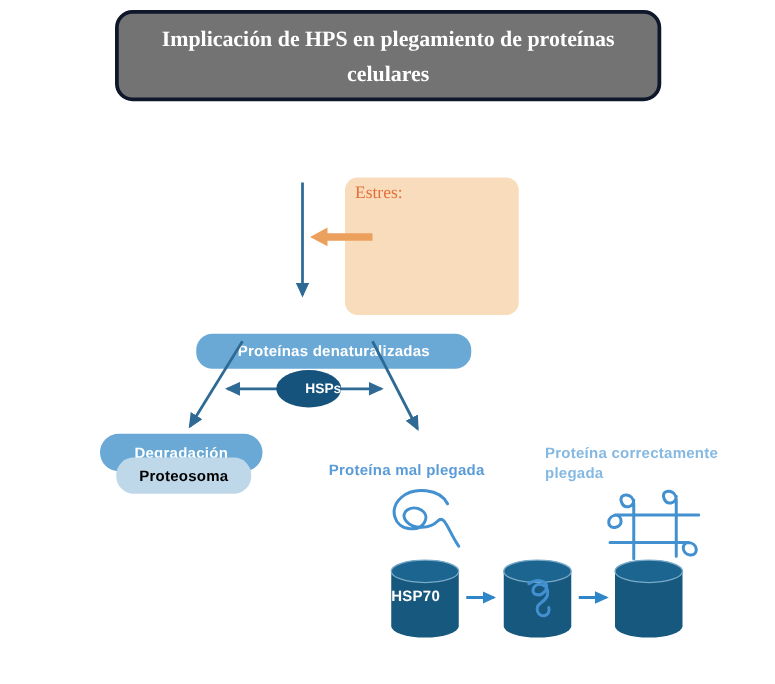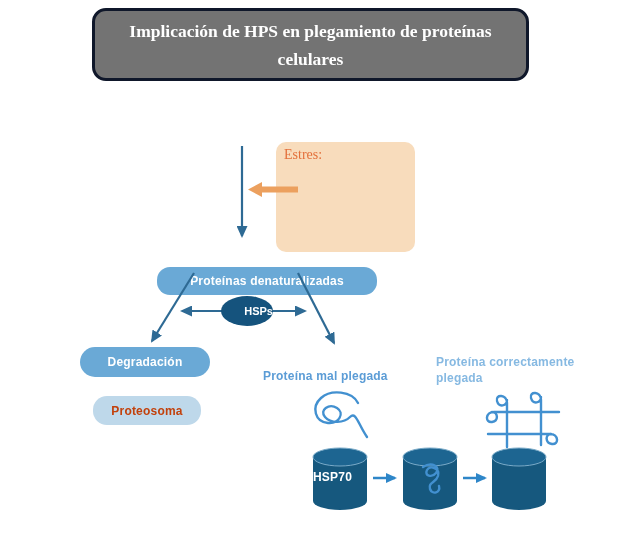--- a/index.html
+++ b/index.html
@@ -10,21 +10,21 @@
     background:#737373;border:3px solid #0f172a;border-radius:14px;color:#ffffff;
     font-family:"Liberation Serif",serif;font-weight:bold;font-size:17.5px;line-height:28px;
     text-align:center;display:flex;align-items:center;justify-content:center;padding:0 22px;}
   
   .pill{position:absolute;background:#6aa9d6;color:#ffffff;font-weight:bold;font-size:12px;
     letter-spacing:.2px;border-radius:14px;display:flex;align-items:center;justify-content:center;
     z-index:2;}
   .pill-proteins{left:203px;top:116px;width:74px;height:27px;}
   .pill-denatured{left:157px;top:243px;width:220px;height:28px;border-radius:13px;margin-top:24px;}
   .pill-degradation{left:80px;top:347px;width:130px;height:30px;border-radius:15px;}
-  .pill-proteosome{left:93px;top:396px;width:108px;height:29px;background:#bed8ea;color:#c2410c;}
+  .pill-proteosome{left:93px;top:366px;width:108px;height:29px;background:#bed8ea;color:#000000;}
   
   .hsps{position:absolute;left:221px;top:296px;width:52px;height:30px;background:#15537d;
     border-radius:50%;color:#ffffff;font-weight:bold;font-size:11px;display:flex;
     align-items:center;justify-content:flex-end;z-index:4;}
   
   .stress-box{position:absolute;left:276px;top:142px;width:139px;height:110px;box-sizing:border-box;
     background:#f8dcbc;border-radius:10px;padding:5px 8px 4px 8px;z-index:2;
     font-family:"Liberation Serif",serif;color:#e3703b;}
   .stress-heading{font-size:14px;margin:0 0 2px 0;}
   .stress-list{list-style:none;margin:0;padding:0;}

